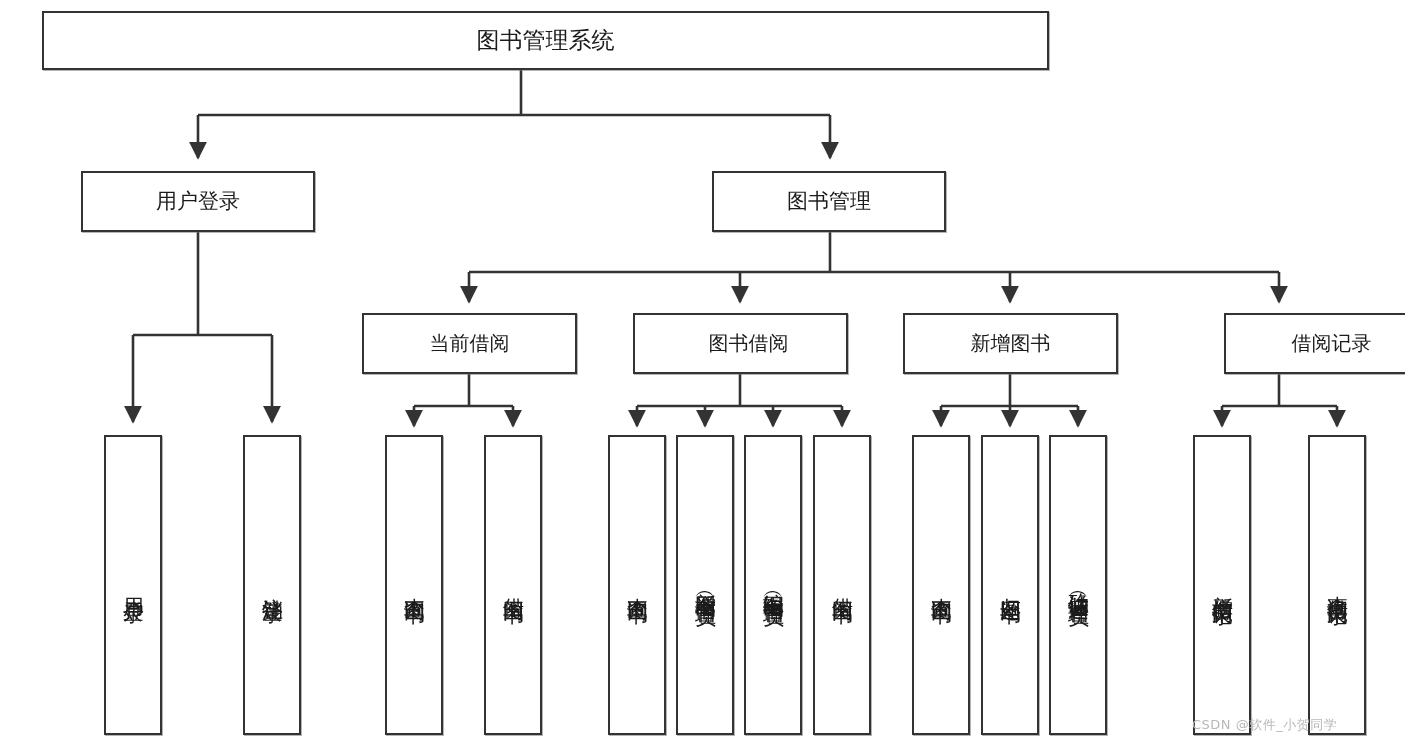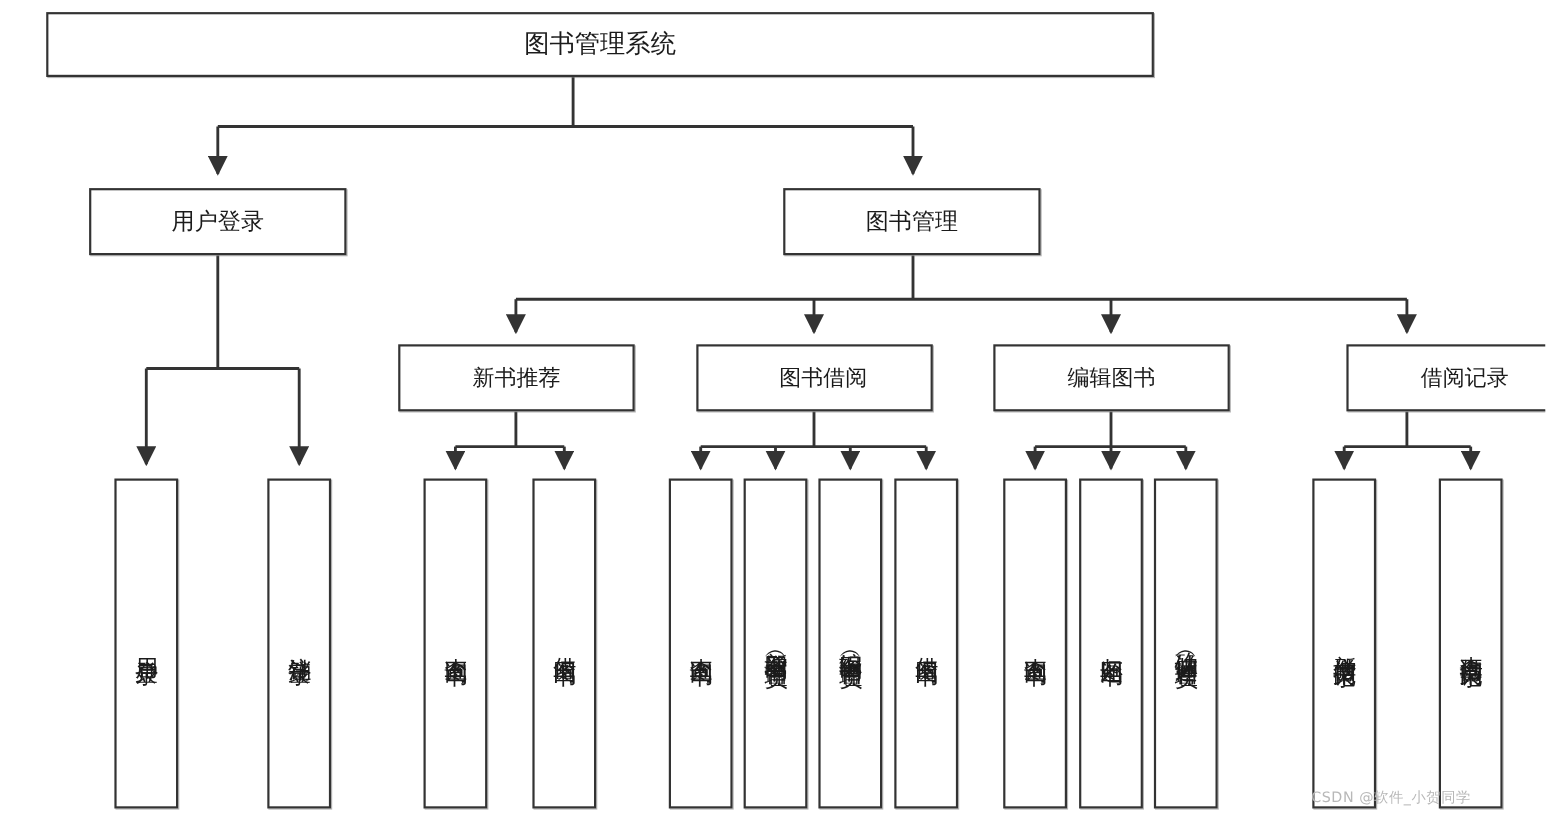--- a/index.html
+++ b/index.html
@@ -135,29 +135,29 @@
 
   <div class="node level1" style="left:81px; top:171px; width:234px; height:61px;">
     <span class="label">用户登录</span>
   </div>
 
   <div class="node level1" style="left:712px; top:171px; width:234px; height:61px;">
     <span class="label">图书管理</span>
   </div>
 
   <div class="node level2" style="left:362px; top:313px; width:215px; height:61px;">
-    <span class="label">新书推荐</span>
+    <span class="label">当前借阅</span>
   </div>
 
   <div class="node level2" style="left:633px; top:313px; width:215px; height:61px;padding-left:16px;">
     <span class="label">图书借阅</span>
   </div>
 
   <div class="node level2" style="left:903px; top:313px; width:215px; height:61px;">
-    <span class="label">编辑图书</span>
+    <span class="label">新增图书</span>
   </div>
 
   <div class="node level2" style="left:1224px; top:313px; width:215px; height:61px;">
     <span class="label">借阅记录</span>
   </div>
 
   <div class="node leaf" style="left:104px; top:435px; width:58px; height:300px;">
     <span class="label">用户登录</span>
   </div>
 

